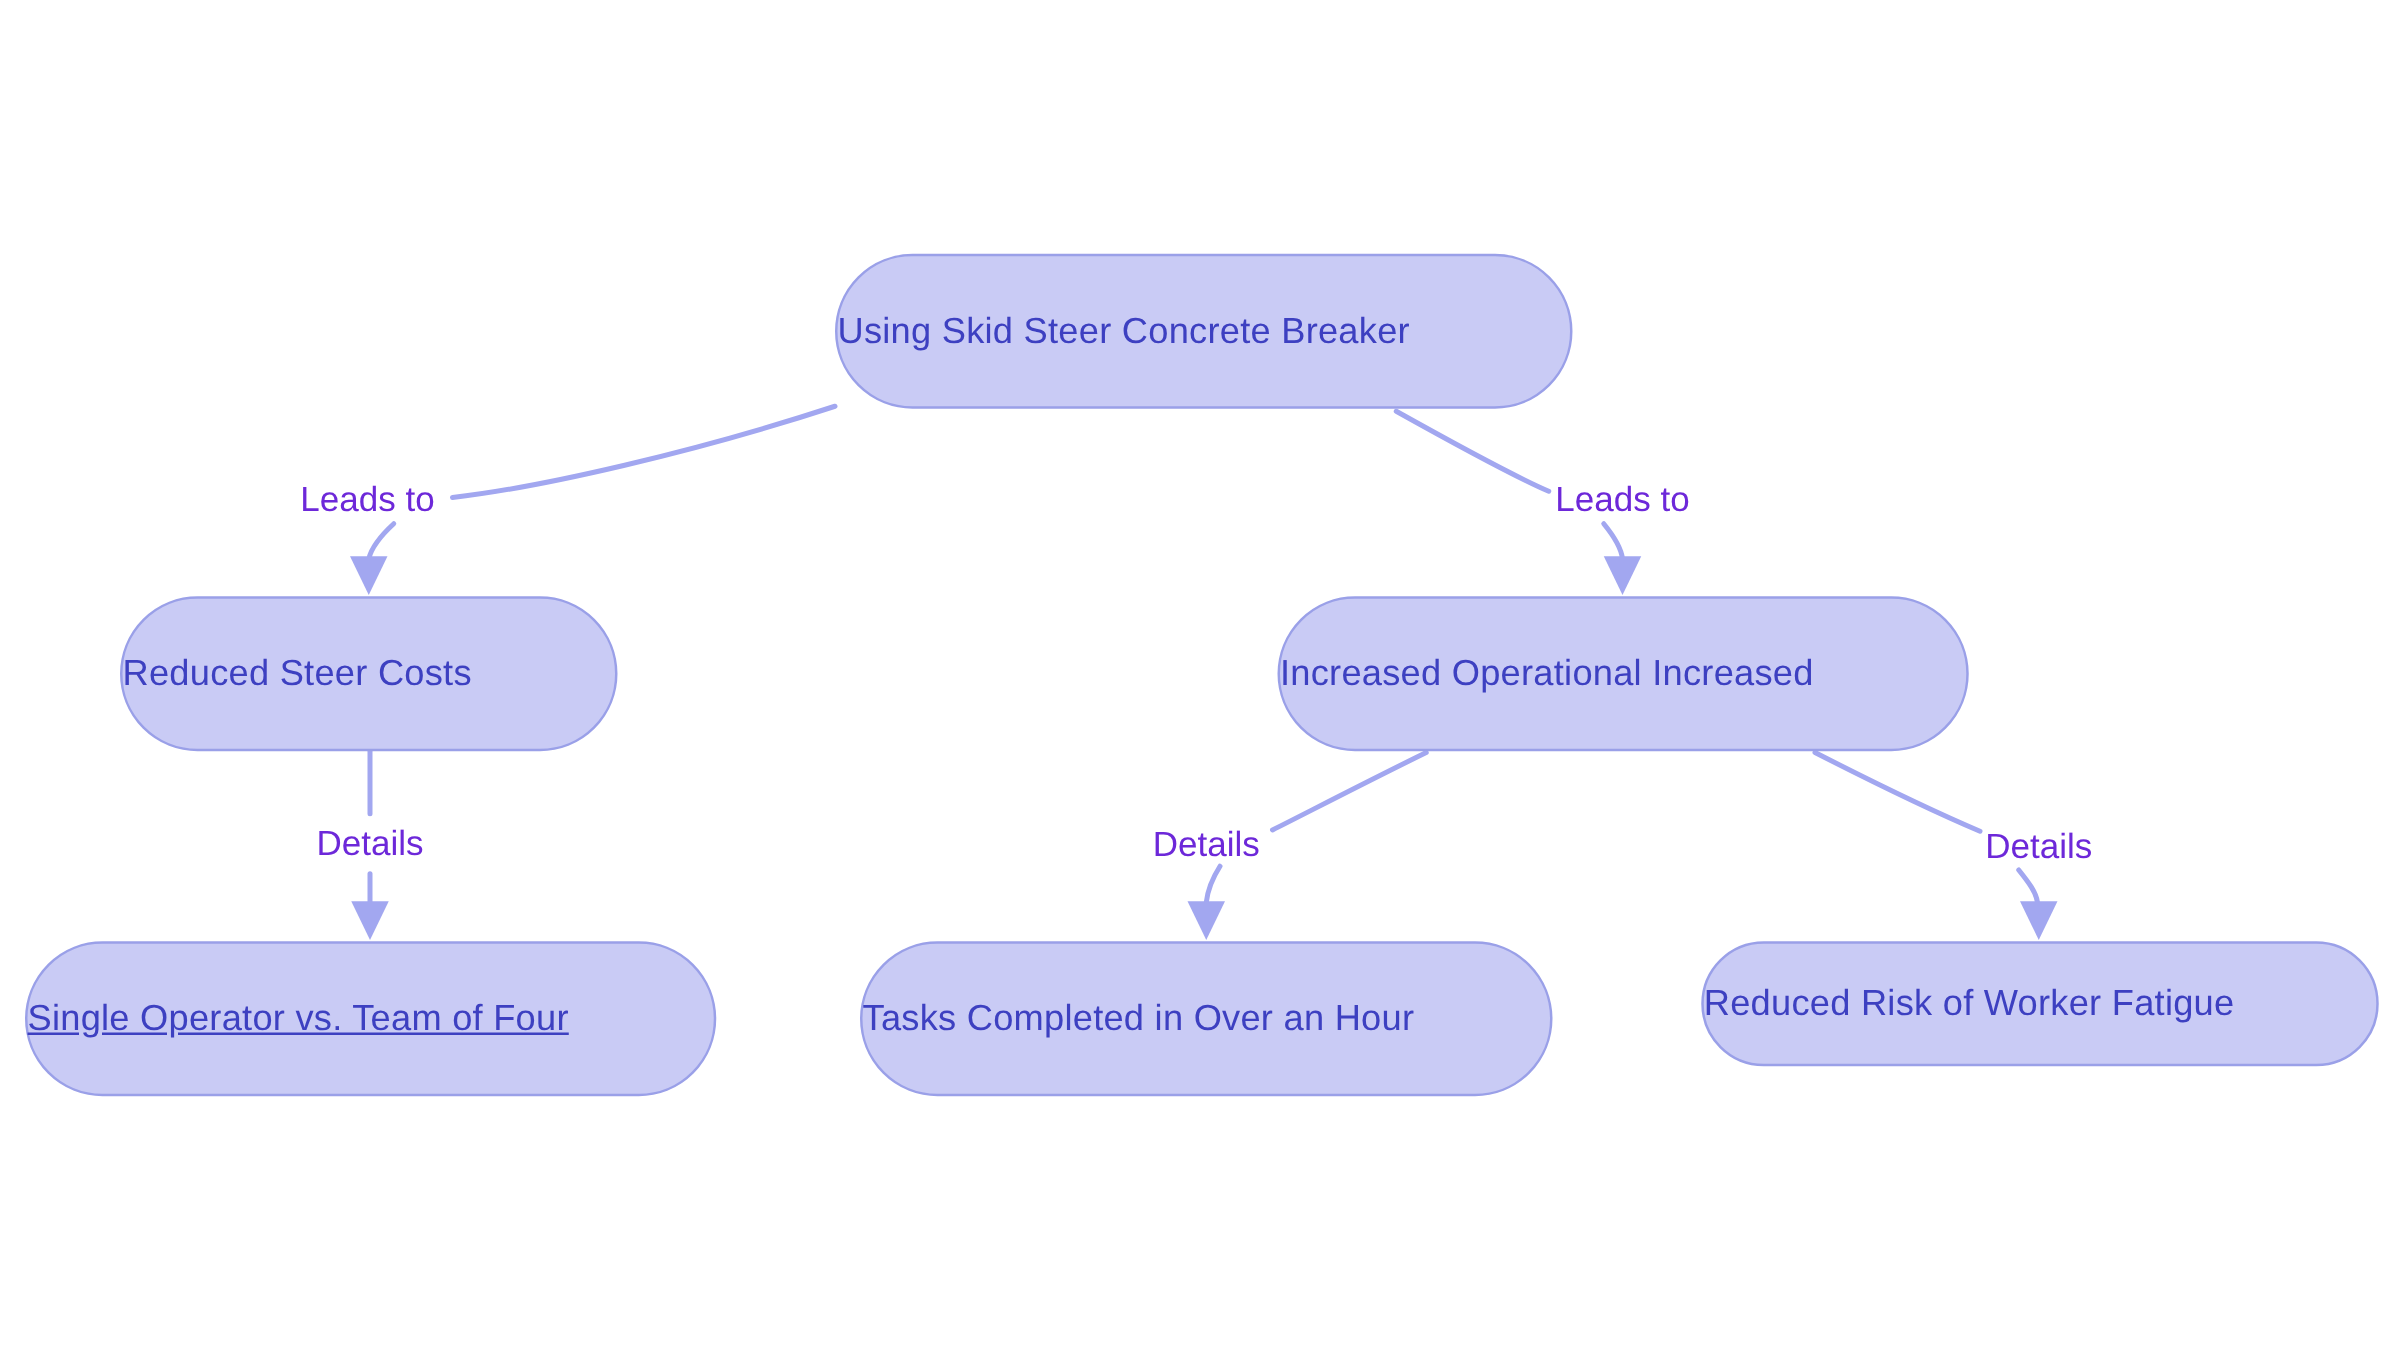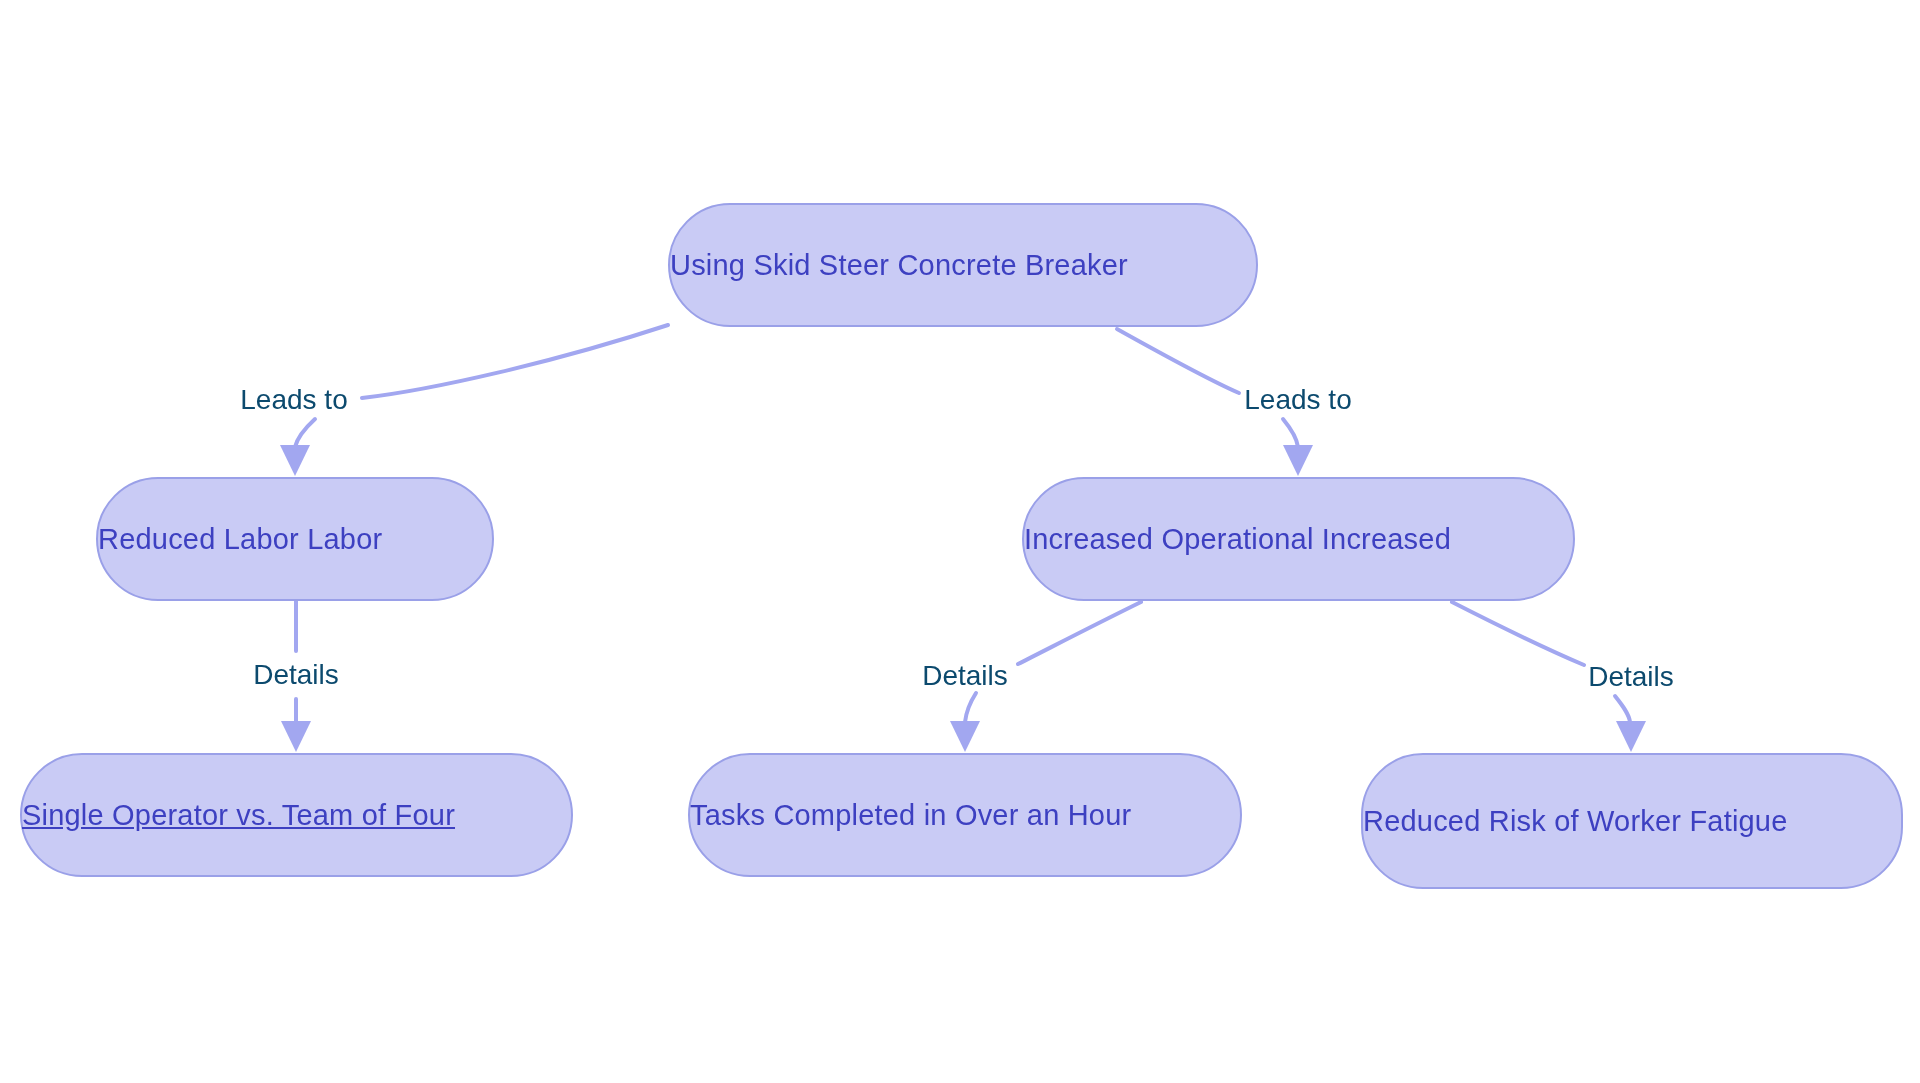--- a/index.html
+++ b/index.html
@@ -35,21 +35,21 @@
     background: #c9cbf5;
     color: #3d40c1;
     font-size: 29px;
     font-weight: 500;
     letter-spacing: 0.2px;
     white-space: nowrap;
   }
   .edge-label {
     position: absolute;
     transform: translate(-50%, -50%);
-    color: #0c4a6e;
+    color: #6d28d9;
     font-size: 28px;
     font-weight: 500;
     white-space: nowrap;
     line-height: 1;
   }
 </style>
 </head>
 <body>
 
 <div id="stage">
@@ -67,32 +67,32 @@
       <path d="M 976 693 C 969 704 966 713 965 722" fill="none" stroke="#a2a7f0" stroke-width="4" stroke-linecap="round"></path>
       <polygon points="950,721 980,721 965,752" fill="#a2a7f0"></polygon>
       <path d="M 1452 602 C 1499 626 1551 651 1584 665" fill="none" stroke="#a2a7f0" stroke-width="4" stroke-linecap="round"></path>
       <path d="M 1615 696 C 1623 706 1629 714 1630 722" fill="none" stroke="#a2a7f0" stroke-width="4" stroke-linecap="round"></path>
       <polygon points="1616,721 1646,721 1631,752" fill="#a2a7f0"></polygon>
     </svg>
     <div class="node" style="left: 668px; top: 203px; width: 590px; height: 124px;">
       <span>Using Skid Steer Concrete Breaker</span>
     </div>
     <div class="node" style="left: 96px; top: 477px; width: 398px; height: 124px;">
-      <span>Reduced Labor Labor</span>
+      <span>Reduced Steer Costs</span>
     </div>
     <div class="node" style="left: 1022px; top: 477px; width: 553px; height: 124px;">
       <span>Increased Operational Increased</span>
     </div>
     <div class="node" style="left: 20px; top: 753px; width: 553px; height: 124px; text-decoration: underline;">
       <span>Single Operator vs. Team of Four</span>
     </div>
     <div class="node" style="left: 688px; top: 753px; width: 554px; height: 124px;">
       <span>Tasks Completed in Over an Hour</span>
     </div>
-    <div class="node" style="left: 1361px; top: 753px; width: 542px; height: 136px;">
+    <div class="node" style="left: 1361px; top: 753px; width: 542px; height: 100px;">
       <span>Reduced Risk of Worker Fatigue</span>
     </div>
     <div class="edge-label" style="left: 294px; top: 400px;">Leads to</div>
     <div class="edge-label" style="left: 1298px; top: 400px;">Leads to</div>
     <div class="edge-label" style="left: 296px; top: 675px;">Details</div>
     <div class="edge-label" style="left: 965px; top: 676px;">Details</div>
     <div class="edge-label" style="left: 1631px; top: 677px;">Details</div>
   </div>
 
 </body></html>

